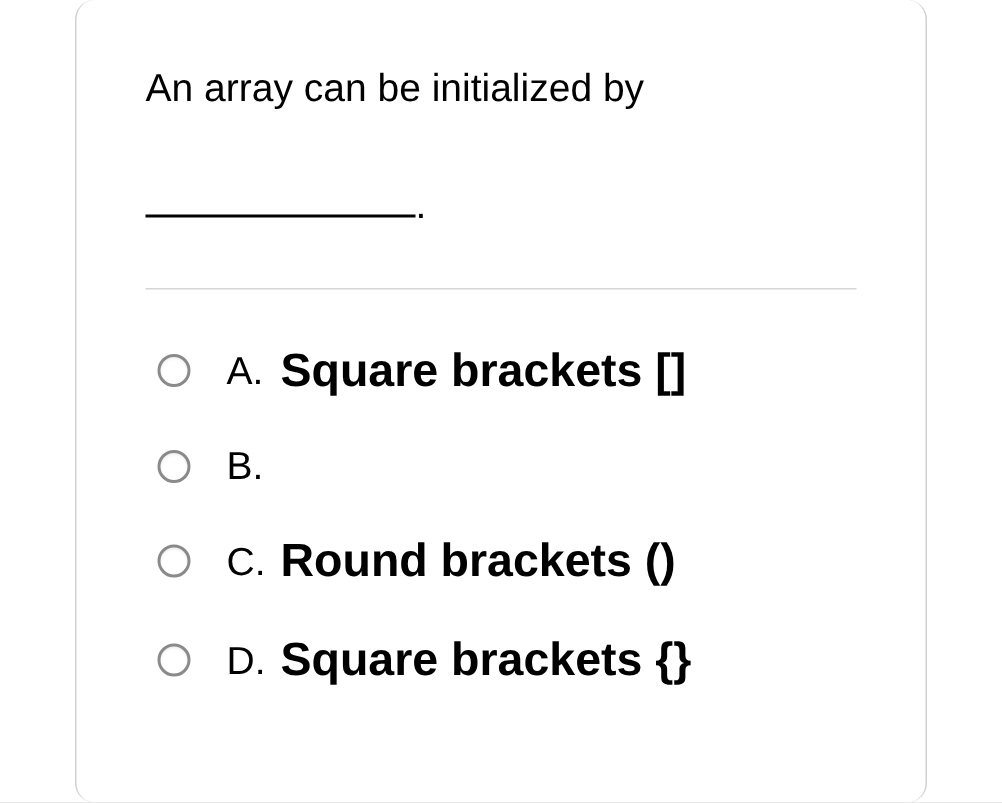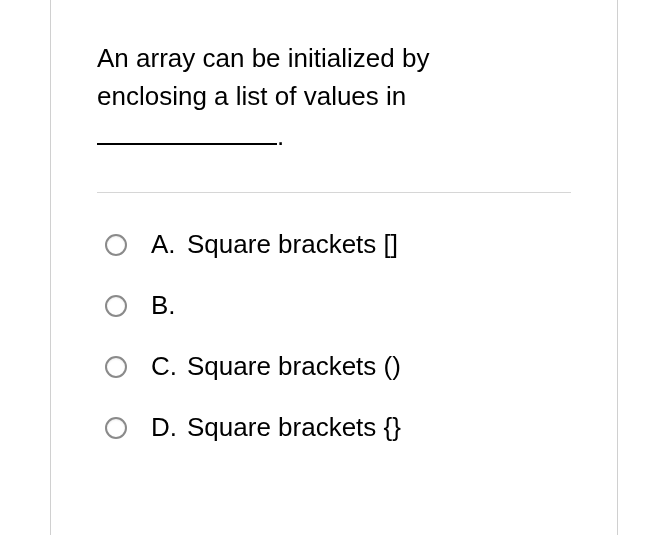--- a/index.html
+++ b/index.html
@@ -13,20 +13,21 @@
       width: 668px;
       height: 535px;
       position: relative;
     }
     .container {
       border-left: 1px solid #d0d0d0;
       border-right: 1px solid #d0d0d0;
       margin: 0 50px;
       height: 535px;
       padding: 40px 46px 0 46px;
+      border-radius: 13px;
     }
     .question-text {
       font-size: 26px;
       line-height: 1.45;
       color: #000;
       font-weight: 400;
       margin-bottom: 6px;
     }
     .blank {
       display: inline-block;
@@ -62,51 +63,51 @@
       box-shadow: inset 0 1px 2px rgba(0,0,0,0.08);
     }
     .option-letter {
       font-size: 26px;
       color: #000;
       width: 36px;
       flex-shrink: 0;
       font-weight: 400;
     }
     .option-text {
-      font-size: 26px;
+      font-size: 31px;
       color: #000;
-      font-weight: 400;
+      font-weight: 700;
     }
   </style>
 </head>
 <body>
 
 <div class="container">
   <div class="question-text">
     <span>An array can be initialized by</span><br>
-    <span>enclosing a list of values in</span><br>
+    <br>
     <span class="blank"></span><span>.</span>
   </div>
 
   <hr class="divider">
 
   <div class="options">
     <div class="option">
       <div class="radio"></div>
       <div class="option-letter">A.</div>
       <div class="option-text">Square brackets []</div>
     </div>
     <div class="option">
       <div class="radio"></div>
       <div class="option-letter">B.</div>
     </div>
     <div class="option">
       <div class="radio"></div>
       <div class="option-letter">C.</div>
-      <div class="option-text">Square brackets ()</div>
+      <div class="option-text">Round brackets ()</div>
     </div>
     <div class="option">
       <div class="radio"></div>
       <div class="option-letter">D.</div>
       <div class="option-text">Square brackets {}</div>
     </div>
   </div>
 </div>
 
 </body></html>

